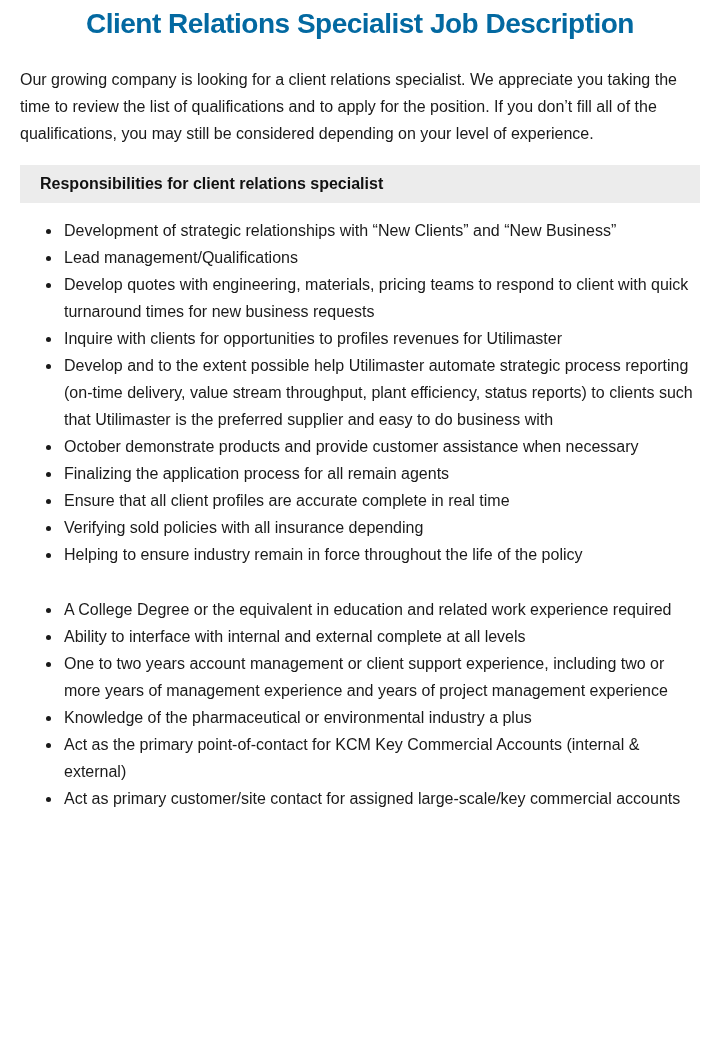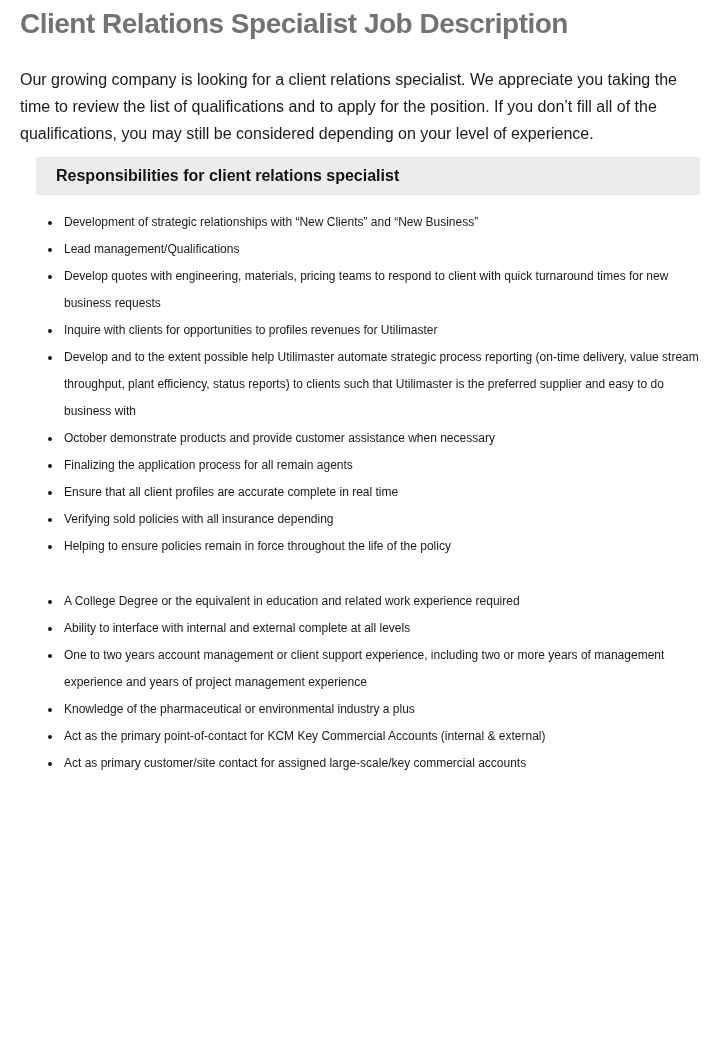--- a/index.html
+++ b/index.html
@@ -10,46 +10,47 @@
   }
   .page {
     width: 720px;
     min-height: 1052px;
     background: #ffffff;
     padding: 6px 20px 20px 20px;
   }
   .doc-title {
     font-size: 28px;
     font-weight: bold;
+    text-align: center;
     letter-spacing: -0.5px;
     margin-top: 2px;
     margin-bottom: 26px;
-    color: #737373;
+    color: #0369a1;
   }
   .intro {
     font-size: 16px;
     line-height: 27px;
-    margin-bottom: 10px;
+    margin-bottom: 18px;
     color: #1a1a1a;
   }
   .section-heading {
     background: #ececec;
     font-size: 16px;
     font-weight: bold;
     padding: 10px 20px;
-    margin: 0 0 14px 16px;
+    margin: 0 0 14px 0;
     color: #111111;
   }
   .bullet-list {
     list-style: disc;
     padding-left: 42px;
     margin: 14px 0 28px 0;
   }
   .bullet-list li {
-    font-size: 12px;
+    font-size: 16px;
     line-height: 27px;
     padding-left: 2px;
     color: #1a1a1a;
   }
 </style>
 </head>
 <body>
 
 <div class="page">
 
@@ -62,21 +63,21 @@
   <ul class="bullet-list">
     <li>Development of strategic relationships with “New Clients” and “New Business”</li>
     <li>Lead management/Qualifications</li>
     <li>Develop quotes with engineering, materials, pricing teams to respond to client with quick turnaround times for new business requests</li>
     <li>Inquire with clients for opportunities to profiles revenues for Utilimaster</li>
     <li>Develop and to the extent possible help Utilimaster automate strategic process reporting (on-time delivery, value stream throughput, plant efficiency, status reports) to clients such that Utilimaster is the preferred supplier and easy to do business with</li>
     <li>October demonstrate products and provide customer assistance when necessary</li>
     <li>Finalizing the application process for all remain agents</li>
     <li>Ensure that all client profiles are accurate complete in real time</li>
     <li>Verifying sold policies with all insurance depending</li>
-    <li>Helping to ensure policies remain in force throughout the life of the policy</li>
+    <li>Helping to ensure industry remain in force throughout the life of the policy</li>
   </ul>
 
 
   <ul class="bullet-list">
     <li>A College Degree or the equivalent in education and related work experience required</li>
     <li>Ability to interface with internal and external complete at all levels</li>
     <li>One to two years account management or client support experience, including two or more years of management experience and years of project management experience</li>
     <li>Knowledge of the pharmaceutical or environmental industry a plus</li>
     <li>Act as the primary point-of-contact for KCM Key Commercial Accounts (internal &amp; external)</li>
     <li>Act as primary customer/site contact for assigned large-scale/key commercial accounts</li>

